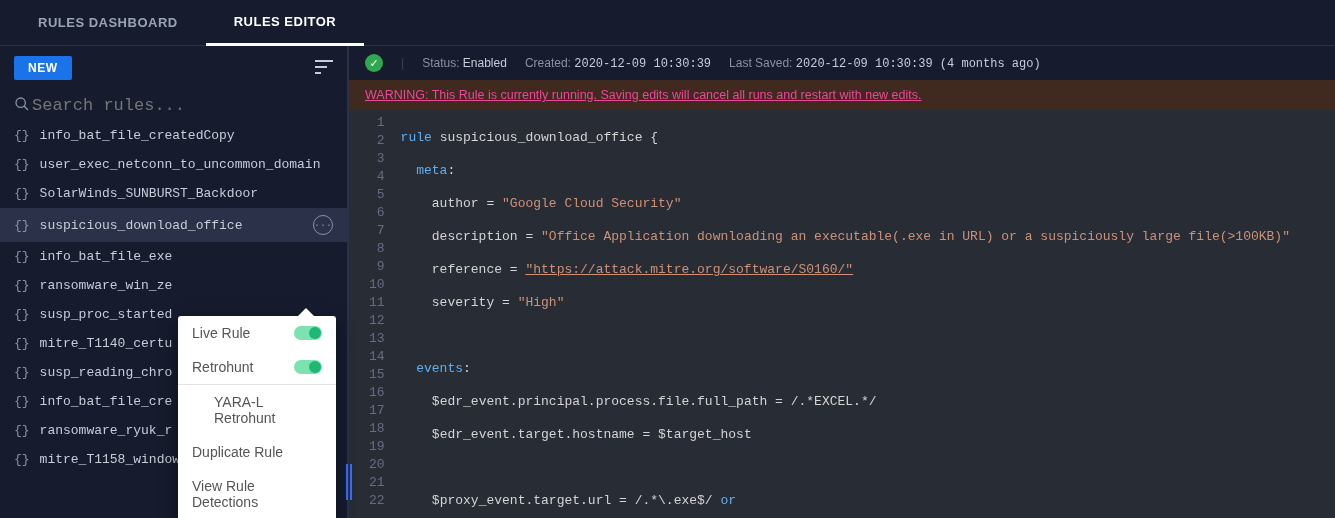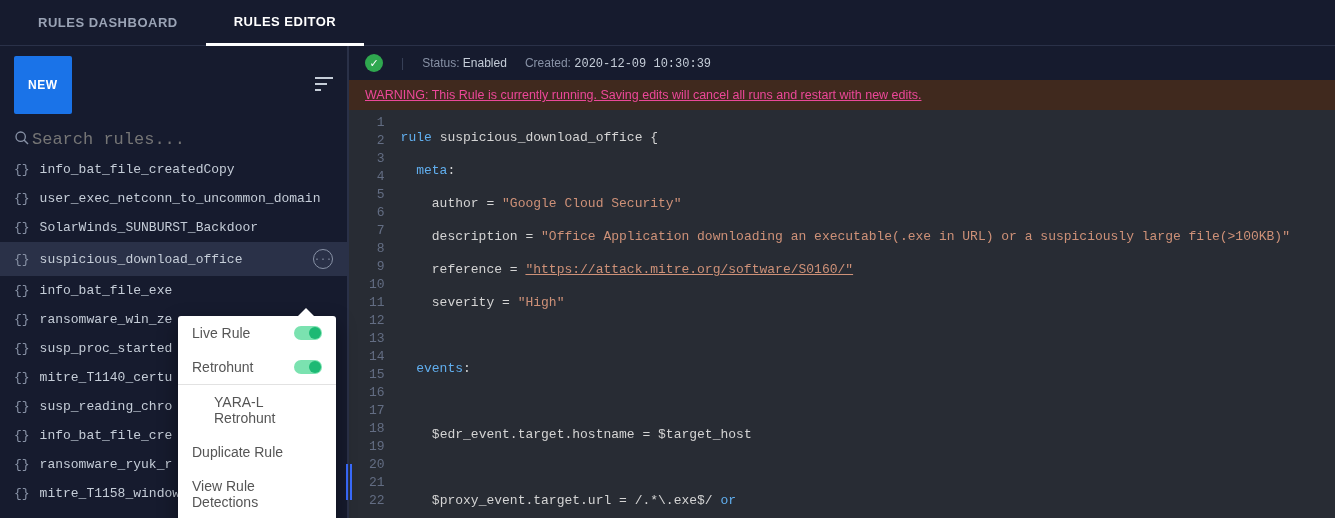--- a/index.html
+++ b/index.html
@@ -47,21 +47,21 @@
   }
   .sidebar-head {
     display:flex;
     align-items:center;
     padding: 10px 14px;
   }
   .new-btn {
     background: #1a73e8;
     color:#fff;
     border:none;
-    padding: 22px 14px;
+    padding: 5px 14px;
     font-weight:600;
     font-size:12px;
     border-radius:2px;
     cursor:pointer;
     letter-spacing:0.5px;
   }
   .sort-icon { margin-left:auto; color:#c5cdd8; font-size:18px; cursor:pointer;}
   .search-row {
     display:flex;
     align-items:center;
@@ -289,20 +289,21 @@
       <div class="popup-item hl">View Versions</div>
     </div>
   </div>
 
   <div class="main">
     <div class="status-bar">
       <span class="status-check">✓</span>
       <span class="sep">|</span>
       <span><span>Status:</span> <span class="status-strong">Enabled</span></span>
       <span><span>Created:</span> <span class="status-strong mono">2020-12-09 10:30:39</span></span>
+      <span><span>Last Saved:</span> <span class="status-strong mono">2020-12-09 10:30:39 (4 months ago)</span></span>
     </div>
     <div class="warning-bar">WARNING: This Rule is currently running. Saving edits will cancel all runs and restart with new edits.</div>
 
     <div class="editor">
       <div class="gutter" id="gutter">
           <div>1</div>
           <div>2</div>
           <div>3</div>
           <div>4</div>
           <div>5</div>
@@ -326,21 +327,21 @@
         </div>
       <div class="code">
 <div><span class="k-rule">rule</span><span class="txt"> </span><span class="txt">suspicious_download_office</span><span class="txt"> {</span></div>
 <div><span class="txt">  </span><span class="k-meta">meta</span><span class="txt">:</span></div>
 <div><span class="txt">    author = </span><span class="str">"Google Cloud Security"</span></div>
 <div><span class="txt">    description = </span><span class="str">"Office Application downloading an executable(.exe in URL) or a suspiciously large file(&gt;100KB)"</span></div>
 <div><span class="txt">    reference = </span><span class="link">"https://attack.mitre.org/software/S0160/"</span></div>
 <div><span class="txt">    severity = </span><span class="str">"High"</span></div>
 <div><span class="txt"> </span></div>
 <div><span class="txt">  </span><span class="k-events">events</span><span class="txt">:</span></div>
-<div><span class="txt">    </span></div>
+<div><span class="txt">    </span><span class="txt">$edr_event.principal.process.file.full_path = /.*EXCEL.*/</span></div>
 <div><span class="txt">    </span><span class="txt">$edr_event.target.hostname = $target_host</span></div>
 <div><span class="txt"> </span></div>
 <div><span class="txt">    </span><span class="txt">$proxy_event.target.url = /.*\.exe$/ </span><span class="k-or">or</span></div>
 
 
 
 
 
 
 

